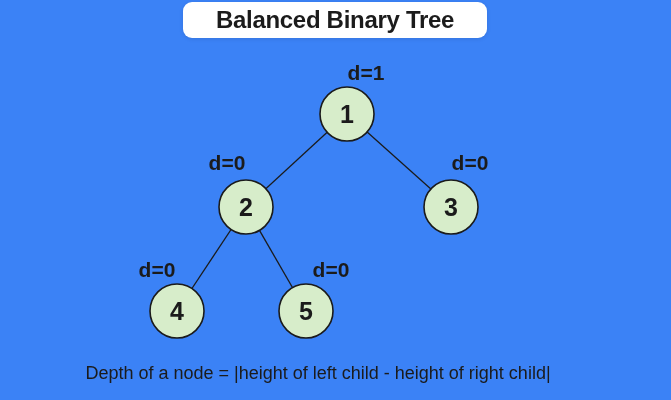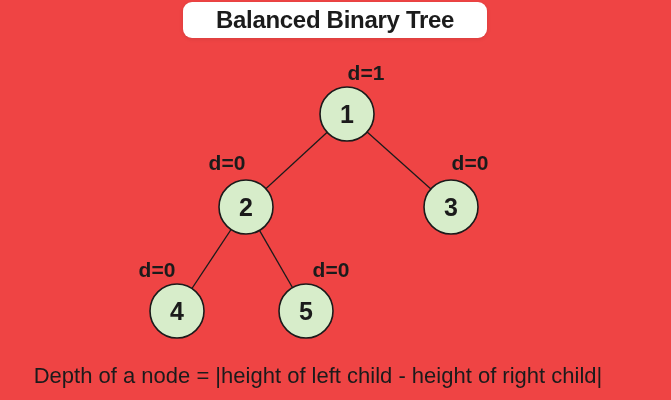--- a/index.html
+++ b/index.html
@@ -4,21 +4,21 @@
 <style>
   html, body {
     margin: 0;
     padding: 0;
     background: #e9e9e9;
   }
   .canvas {
     position: relative;
     width: 671px;
     height: 400px;
-    background: #ef4444;
+    background: #3b82f6;
     overflow: hidden;
     font-family: "Liberation Sans", "DejaVu Sans", sans-serif;
     color: #1b1b1b;
   }
   .title-box {
     position: absolute;
     left: 183px;
     top: 2px;
     width: 304px;
     height: 36px;
@@ -61,21 +61,21 @@
     font-weight: 700;
     fill: #1b1b1b;
     text-anchor: middle;
   }
   .caption {
     position: absolute;
     left: 0;
     top: 363px;
     width: 636px;
     text-align: center;
-    font-size: 22px;
+    font-size: 18px;
     font-weight: 400;
     white-space: nowrap;
   }
 </style>
 </head>
 <body>
 
 <div class="canvas">
 
   <div class="title-box">

